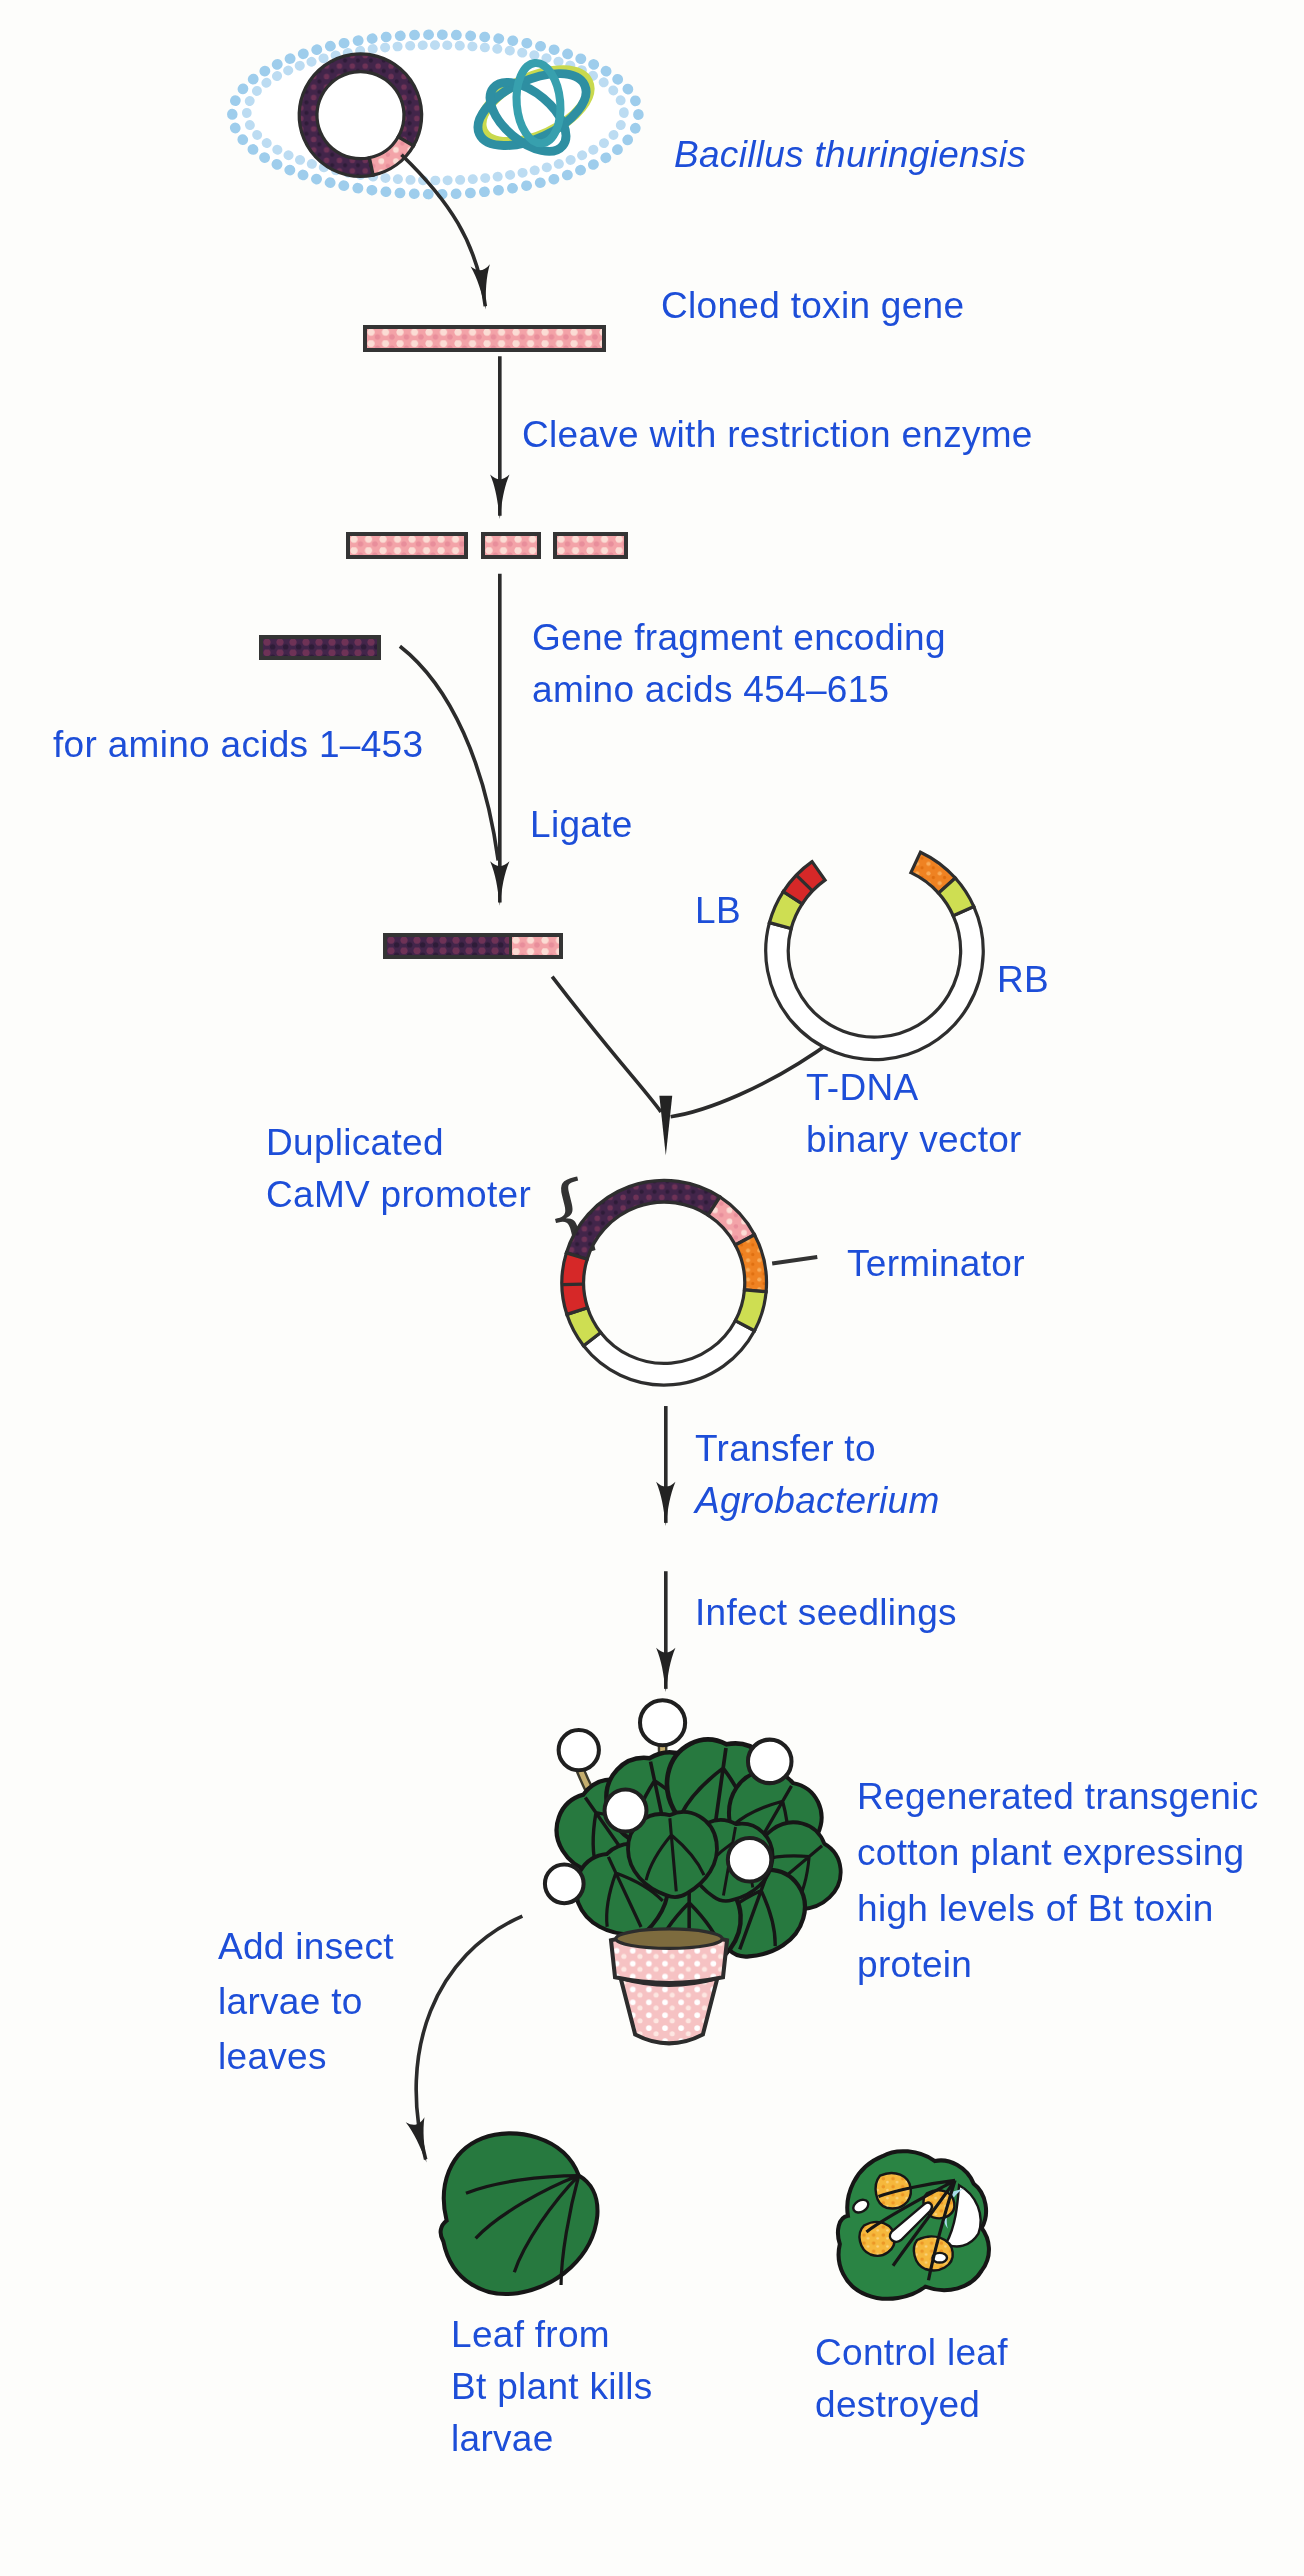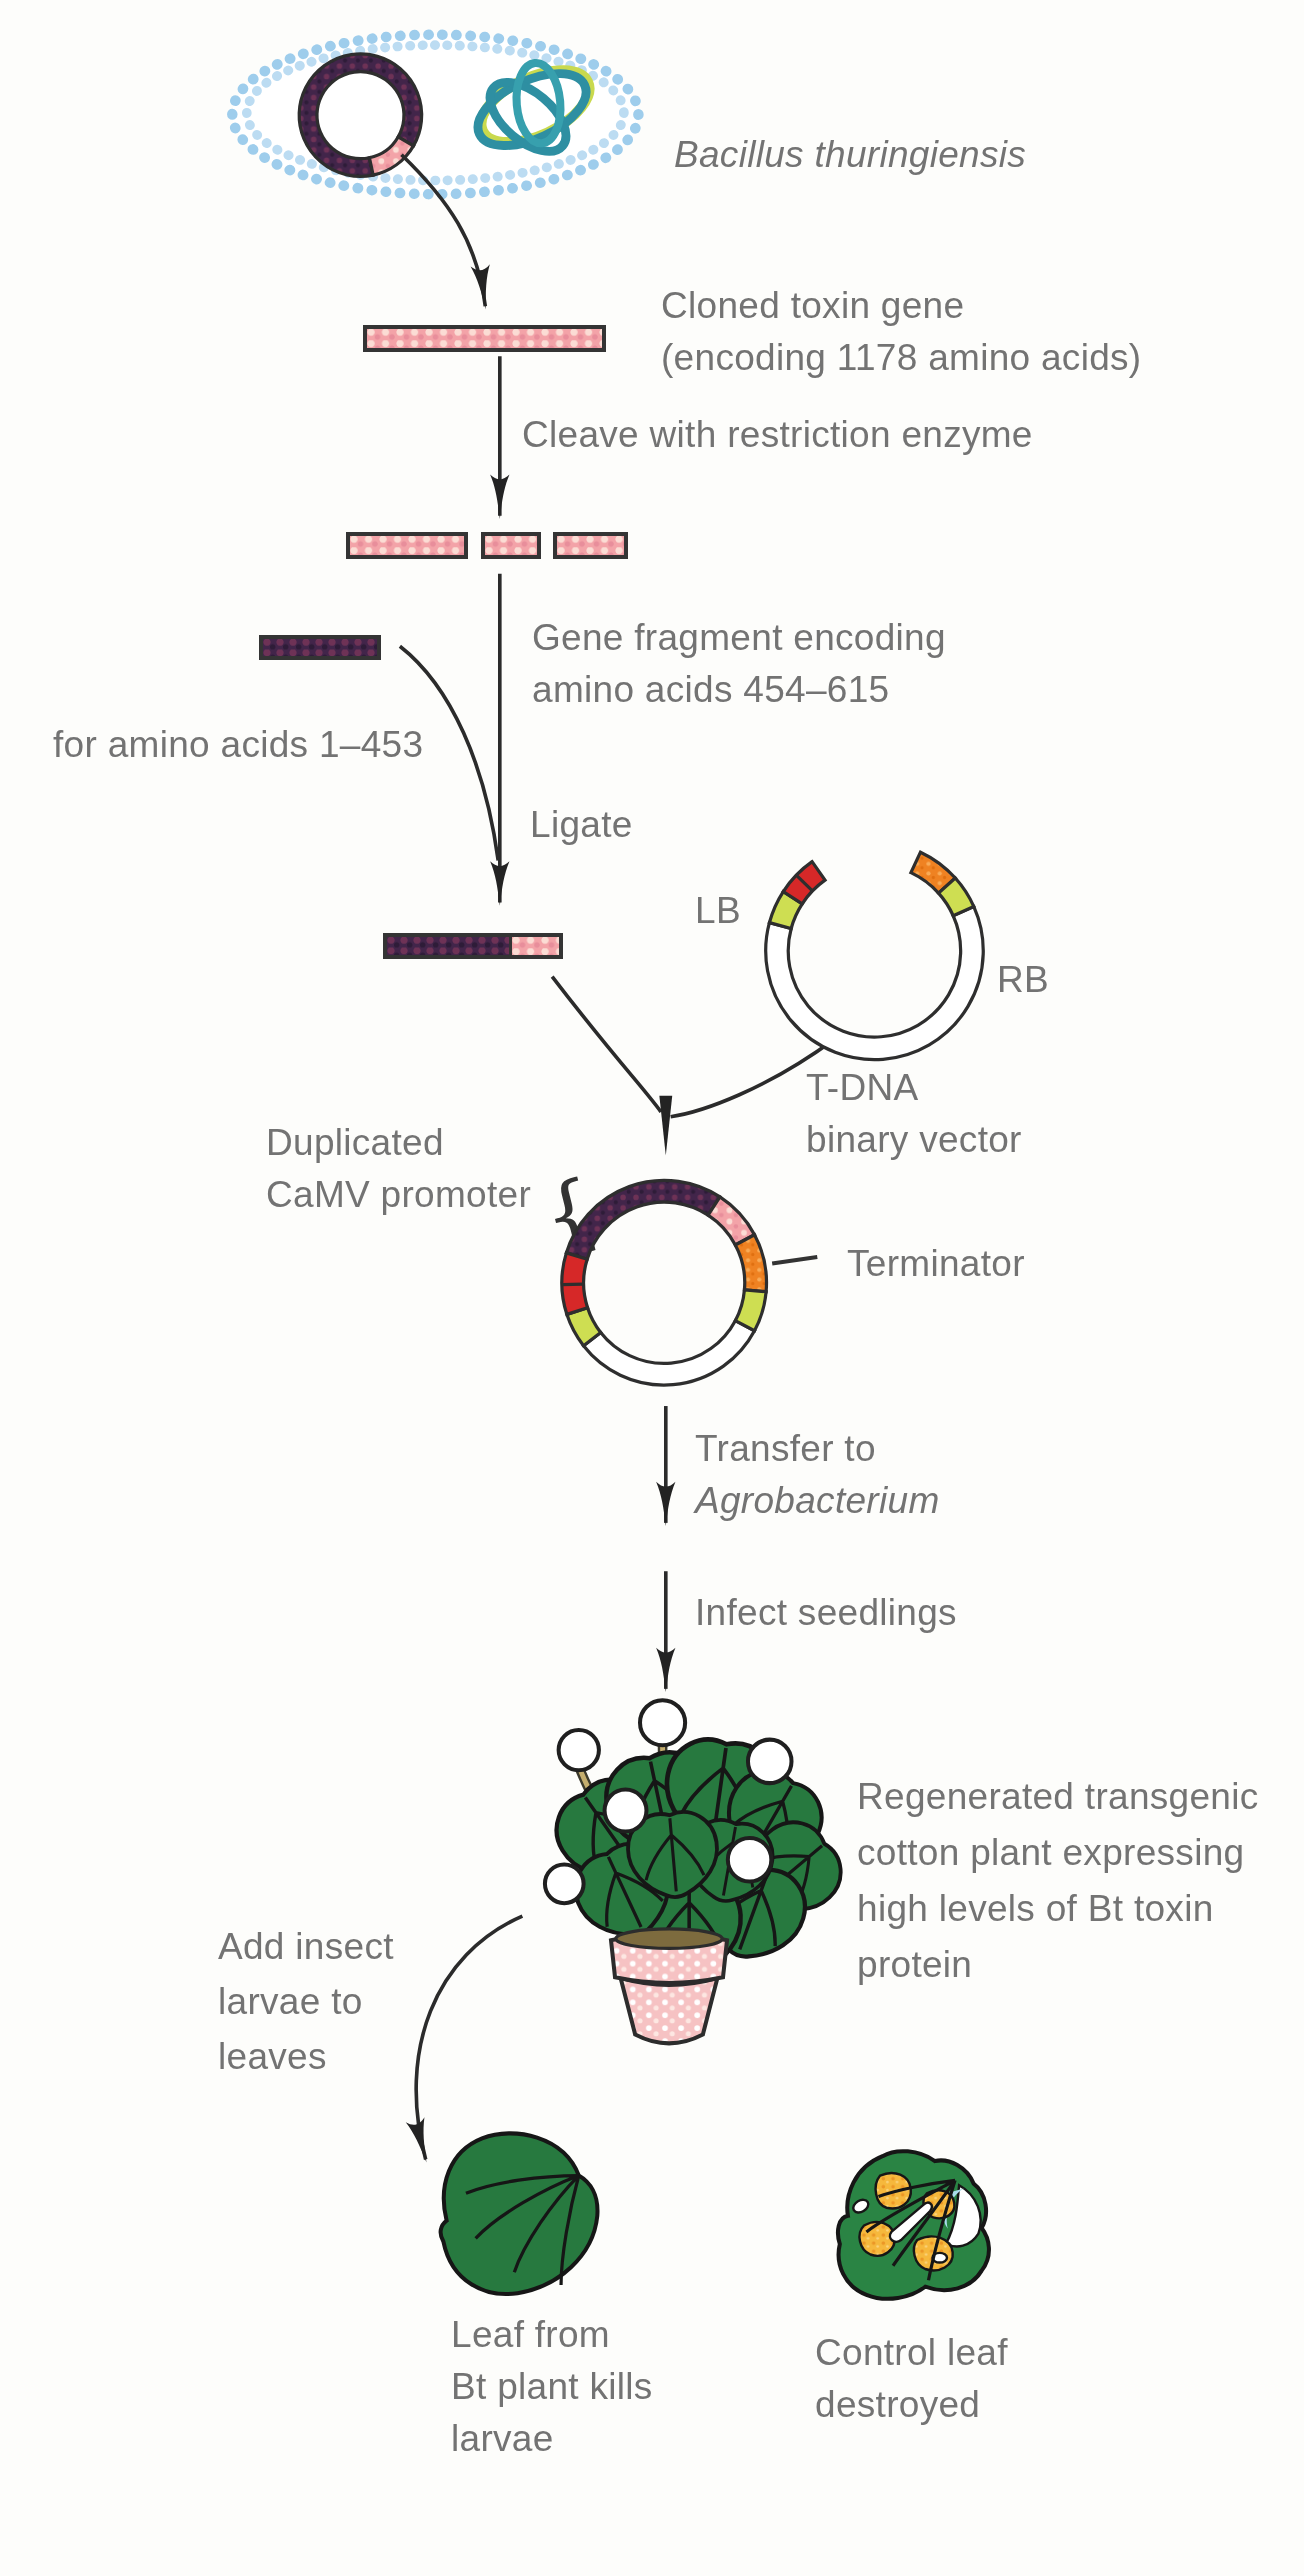--- a/index.html
+++ b/index.html
@@ -3,21 +3,21 @@
 <meta charset="utf-8">
 <style>
   html,body{margin:0;padding:0;background:#ffffff;}
   .canvas{
     position:relative;width:1305px;height:2576px;
     background:#fdfdfb;overflow:hidden;
     font-family:"Liberation Sans", sans-serif;
   }
   svg.art{position:absolute;left:0;top:0;z-index:1;}
   .lbl{
-    position:absolute;z-index:2;color:#737373;
+    position:absolute;z-index:2;color:#1d4ed8;
     font-size:37px;line-height:52px;letter-spacing:0.3px;white-space:nowrap;
   }
   .lbl .ln{display:block;}
   .it{font-style:italic;}
   .bar{position:absolute;z-index:2;border:4px solid #343434;box-sizing:border-box;}
   .pink-fill{
     background-color:#f3a3a8;
     background-image:
       radial-gradient(circle at 4px 3.2px, #fbdcd4 3.2px, transparent 4px),
       radial-gradient(circle at 10.5px 8px, #e88e9b 2.4px, transparent 3.2px);
@@ -202,21 +202,20 @@
     <span class="seg-purple purple-fill"></span>
     <span class="seg-pink pink-fill"></span>
   </div>
 
   <div class="lbl it" style="left:674px;top:129px;">
     <span>Bacillus thuringiensis</span>
   </div>
 
   <div class="lbl" style="left:661px;top:280px;">
     <span class="ln">Cloned toxin gene</span>
-    <span class="ln">(encoding 1178 amino acids)</span>
   </div>
 
   <div class="lbl" style="left:522px;top:409px;">
     <span>Cleave with restriction enzyme</span>
   </div>
 
   <div class="lbl" style="left:532px;top:612px;">
     <span class="ln">Gene fragment encoding</span>
     <span class="ln">amino acids 454–615</span>
   </div>

